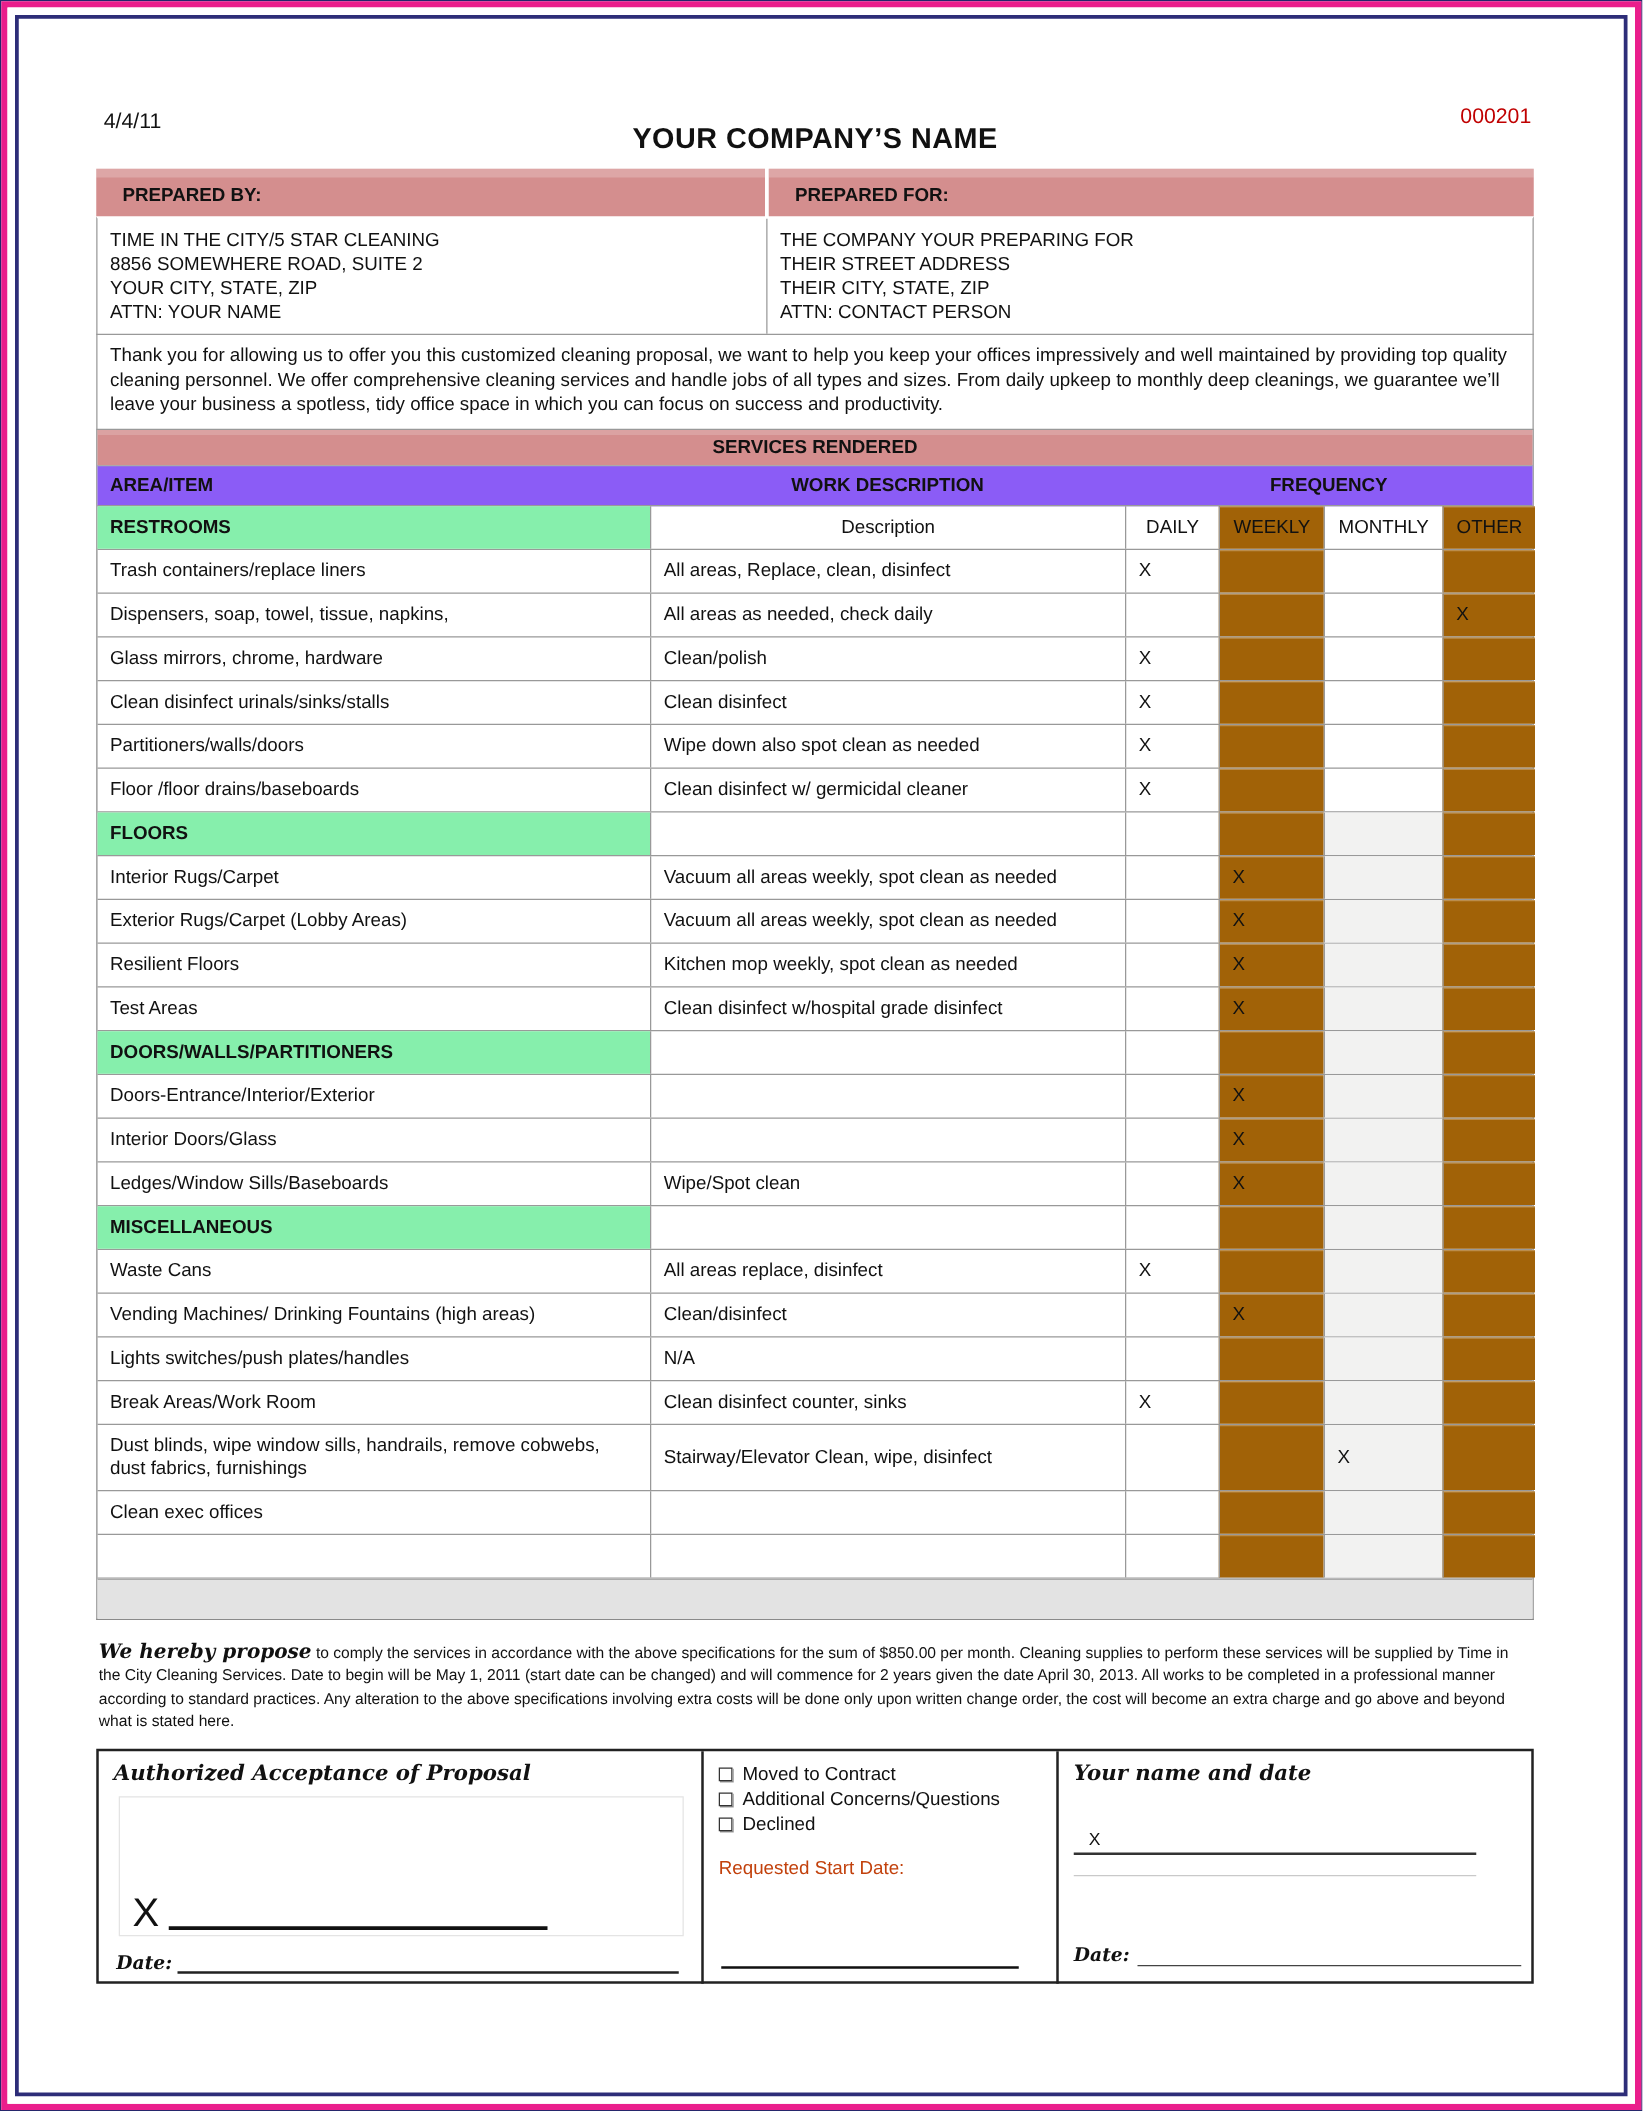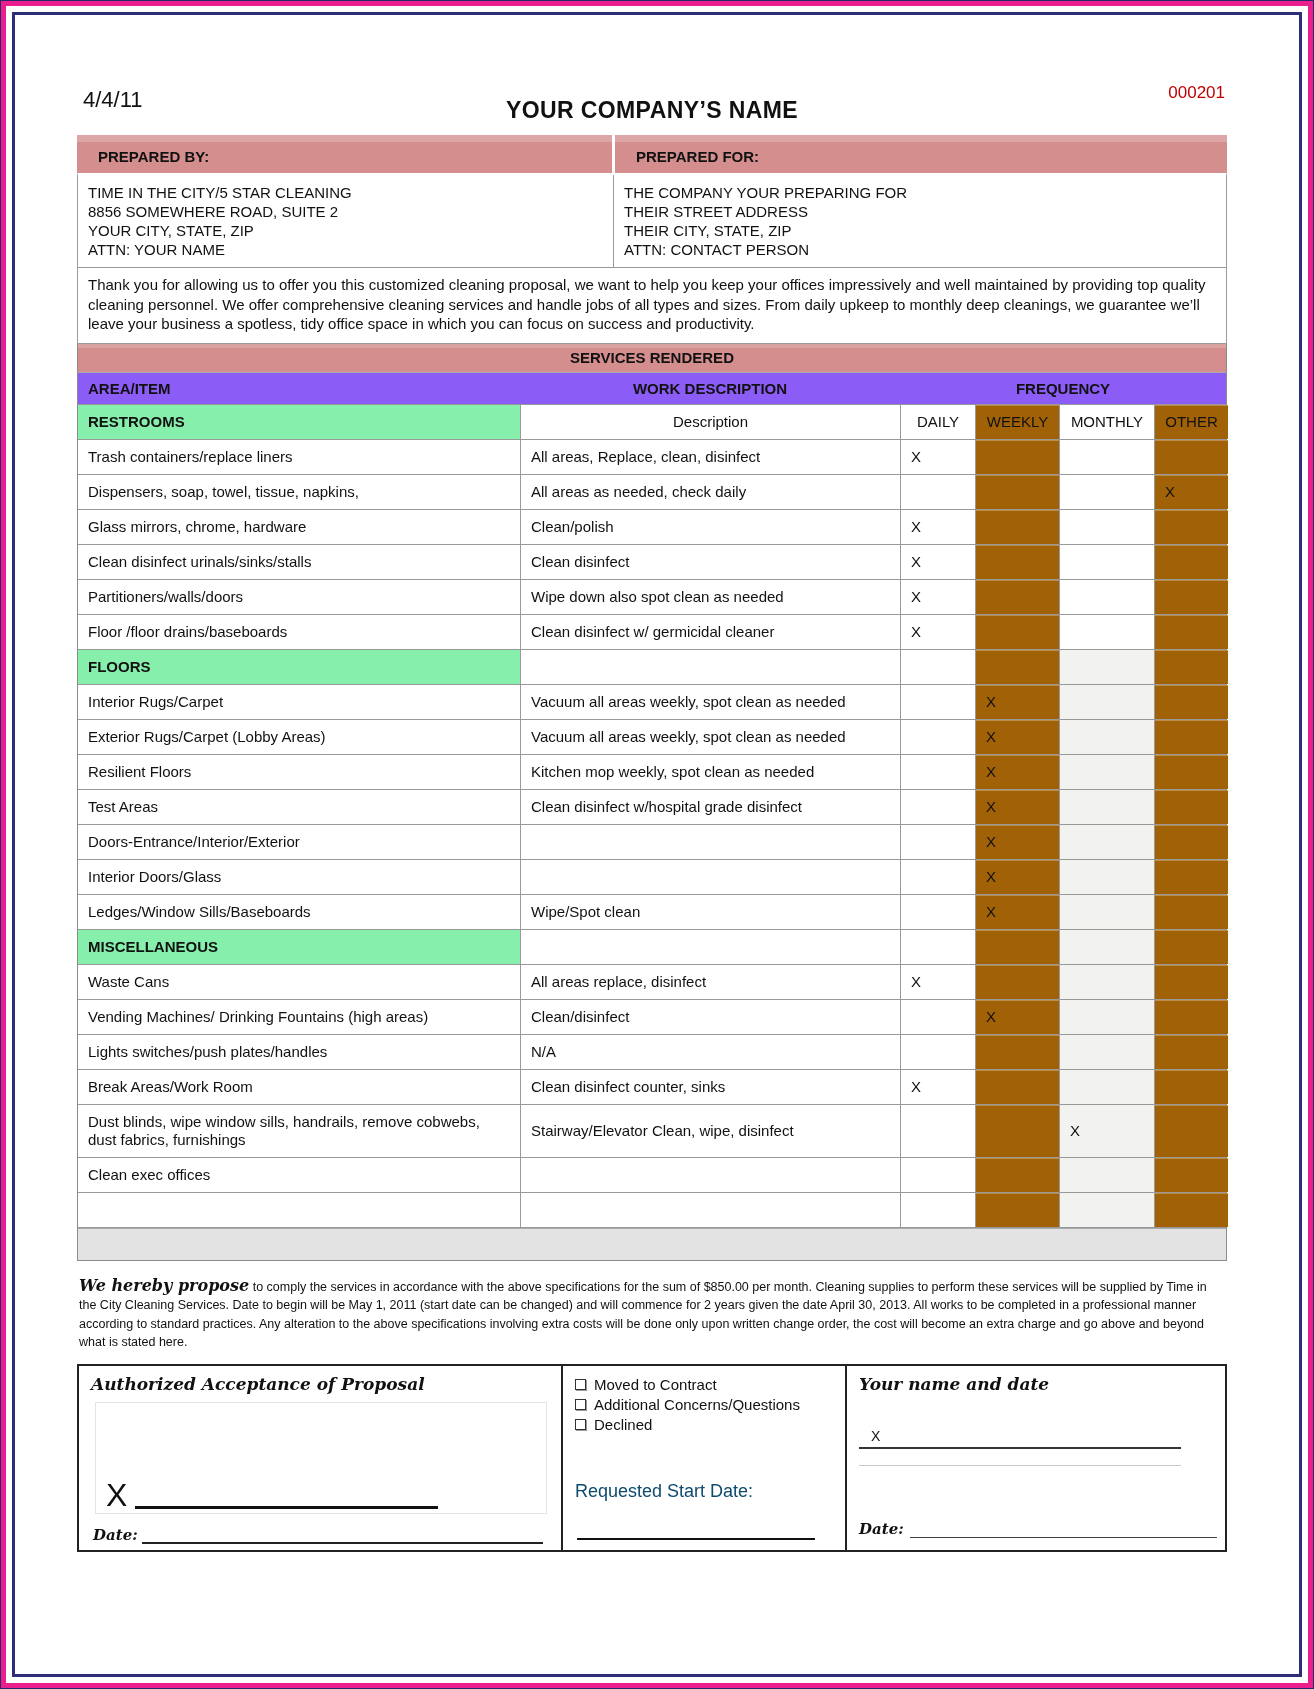--- a/index.html
+++ b/index.html
@@ -5,21 +5,21 @@
   * { box-sizing: border-box; margin: 0; padding: 0; }
   body { width: 1314px; height: 1689px; background: #fff; font-family: "Liberation Sans", sans-serif; color: #111; }
   .page { width: 1314px; height: 1689px; border: 1px solid #27276b; }
   .frame { width: 100%; height: 100%; border: 5px solid #ea1e8c; }
   .inner { width: 100%; height: 100%; border: 6px solid #fff; }
   .navy { width: 100%; height: 100%; border: 3px solid #2d2d78; background: #fff; }
   .content { width: 100%; height: 100%; padding: 58px 72px 0 62px; }
 
   
   .doc-header { position: relative; height: 62px; }
-  .doc-date { position: absolute; left: 6px; top: 14px; font-size: 22px; }
+  .doc-date { position: absolute; left: 6px; top: 14px; font-size: 17px; }
   .doc-title { text-align: center; padding-top: 24px; font-size: 23px; font-weight: bold; letter-spacing: .4px; }
   .doc-number { position: absolute; right: 2px; top: 10px; font-size: 17px; color: #c00000; }
 
   
   .prep-head-grid { display: grid; grid-template-columns: 535px 612px; column-gap: 3px; }
   .prep-head { background: #d48e8e; font-weight: bold; font-size: 15px; padding: 0 21px; height: 38px; line-height: 44px;
                box-shadow: inset 0 7px 0 rgba(255,255,255,.22); }
   .prep-body-grid { display: grid; grid-template-columns: 535px 615px; border: 1px solid #999; border-top: 2px solid #fff; }
   .prep-body { padding: 8px 10px; font-size: 15px; line-height: 19px; }
   .prep-body + .prep-body { border-left: 1px solid #999; }
@@ -56,21 +56,21 @@
   .sig-cell + .sig-cell { border-left: 2px solid #222; }
   .sig-title { font-size: 17px; }
   .sig-inner-box { position: relative; height: 112px; margin: 8px 2px 0 4px; border: 1px solid #e4e4e4; }
   .sig-x-wrap { position: absolute; left: 10px; right: 24%; bottom: 4px; display: flex; align-items: flex-end; }
   .sig-x { font-size: 32px; line-height: 28px; padding-right: 8px; }
   .line-heavy { flex: 1; border-bottom: 3px solid #111; }
   .date-row { display: flex; align-items: flex-end; margin: 12px 6px 0 2px; font-size: 15px; }
   .date-row .line-med { flex: 1; border-bottom: 2px solid #222; margin-left: 4px; }
   .opt { display: flex; align-items: center; font-size: 15px; margin: 2px 0 3px; }
   .cbx { width: 11px; height: 11px; border: 1.5px solid #333; margin-right: 8px; box-shadow: 1px 1px 0 #999; }
-  .req-date { margin-top: 48px; color: #0c4a6e; font-size: 18px; }
+  .req-date { margin-top: 18px; color: #c2410c; font-size: 15px; }
   .mid-line { position: absolute; left: 14px; right: 30px; bottom: 12px; border-bottom: 2px solid #111; }
   .xline-row { border-bottom: 2px solid #333; padding: 2px 0 3px 12px; font-size: 14px; width: 90%; margin-top: 32px; }
   .light-row { border-bottom: 1px solid #c9c9c9; width: 90%; margin-top: 16px; }
   .sig-right .date-row { position: absolute; left: 12px; right: 12px; bottom: 14px; margin: 0; }
   .sig-right .date-row .line-thin { flex: 1; border-bottom: 1.5px solid #444; margin-left: 6px; }
 </style>
 </head>
 <body>
 
 <div class="page">
@@ -204,20 +204,28 @@
   </div>
                 <div class="trow">
     <div class="cell area">Test Areas</div>
     <div class="cell desc">Clean disinfect w/hospital grade disinfect</div>
     <div class="cell daily"></div>
     <div class="cell weekly pinkcell">X</div>
     <div class="cell monthly shaded"></div>
     <div class="cell other pinkcell"></div>
   </div>
                 <div class="trow">
+    <div class="cell area section-cell">DOORS/WALLS/PARTITIONERS</div>
+    <div class="cell desc"></div>
+    <div class="cell daily"></div>
+    <div class="cell weekly pinkcell"></div>
+    <div class="cell monthly shaded"></div>
+    <div class="cell other pinkcell"></div>
+  </div>
+                <div class="trow">
     <div class="cell area">Doors-Entrance/Interior/Exterior</div>
     <div class="cell desc"></div>
     <div class="cell daily"></div>
     <div class="cell weekly pinkcell">X</div>
     <div class="cell monthly shaded"></div>
     <div class="cell other pinkcell"></div>
   </div>
                 <div class="trow">
     <div class="cell area">Interior Doors/Glass</div>
     <div class="cell desc"></div>

